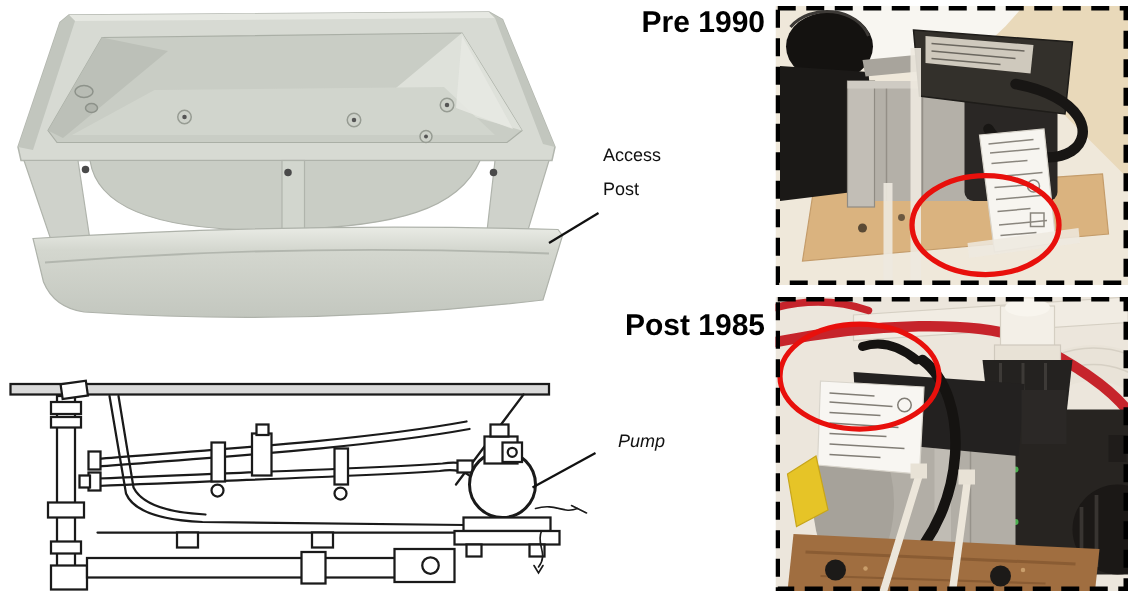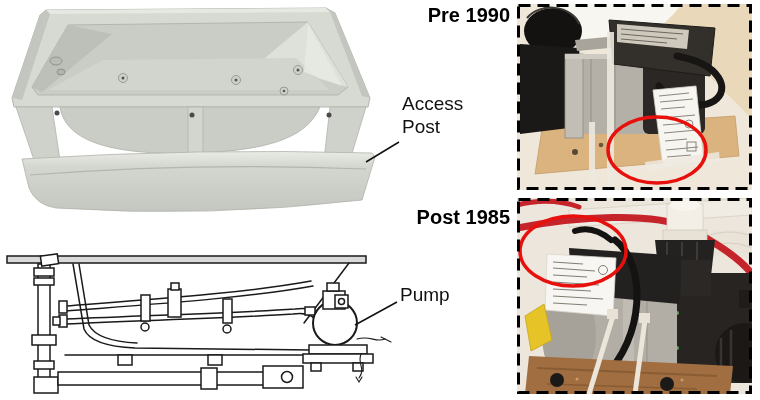--- a/index.html
+++ b/index.html
@@ -1,21 +1,21 @@
 <!DOCTYPE html>
 <html><head>
 <meta charset="utf-8">
 <style>
   html,body{margin:0;padding:0;background:#fff;}
   .canvas{position:relative;width:760px;height:400px;background:#fff;overflow:hidden;
           font-family:"Liberation Sans",sans-serif;}
   .fig{position:absolute;}
   .heading{position:absolute;left:388px;width:122px;text-align:right;
            font-size:20px;font-weight:bold;color:#000;letter-spacing:0;}
-  .callout{position:absolute;font-size:19px;color:#111;line-height:23px;}
+  .callout{position:absolute;font-size:12px;color:#111;line-height:23px;}
   .photo{position:absolute;left:517px;width:235px;}
   svg{display:block;}
 </style>
 </head>
 <body>
 
 <div class="canvas">
 
   <div class="fig" style="left:8px;top:2px;">
     <svg width="385" height="218" viewBox="0 0 385 218">
@@ -140,21 +140,21 @@
 
   <svg class="fig" style="left:0;top:0;pointer-events:none;" width="760" height="400">
     <line x1="366" y1="162" x2="399" y2="142" stroke="#111" stroke-width="1.5"></line>
     <line x1="355" y1="325" x2="397" y2="302" stroke="#111" stroke-width="1.5"></line>
   </svg>
 
   <div class="callout" style="left:402px;top:92px;">
     <div>Access</div>
     <div>Post</div>
   </div>
-  <div class="callout" style="left:400px;top:283px;">Pump</div>
+  <div class="callout" style="left:412px;top:283px;font-style:italic;">Pump</div>
 
   <div class="heading" style="top:4px;">Pre 1990</div>
   <div class="heading" style="top:206px;">Post 1985</div>
 
   <div class="photo" style="top:4px;height:186px;">
     <svg width="235" height="186" viewBox="0 0 235 186">
       <rect width="235" height="186" fill="#efe8da"></rect>
       <path d="M120,0 L235,0 L235,115 Z" fill="#e9d9ba"></path>
       <path d="M28,0 H165 Q120,58 62,38 Q42,26 28,0 Z" fill="#f8f6f1"></path>
 

